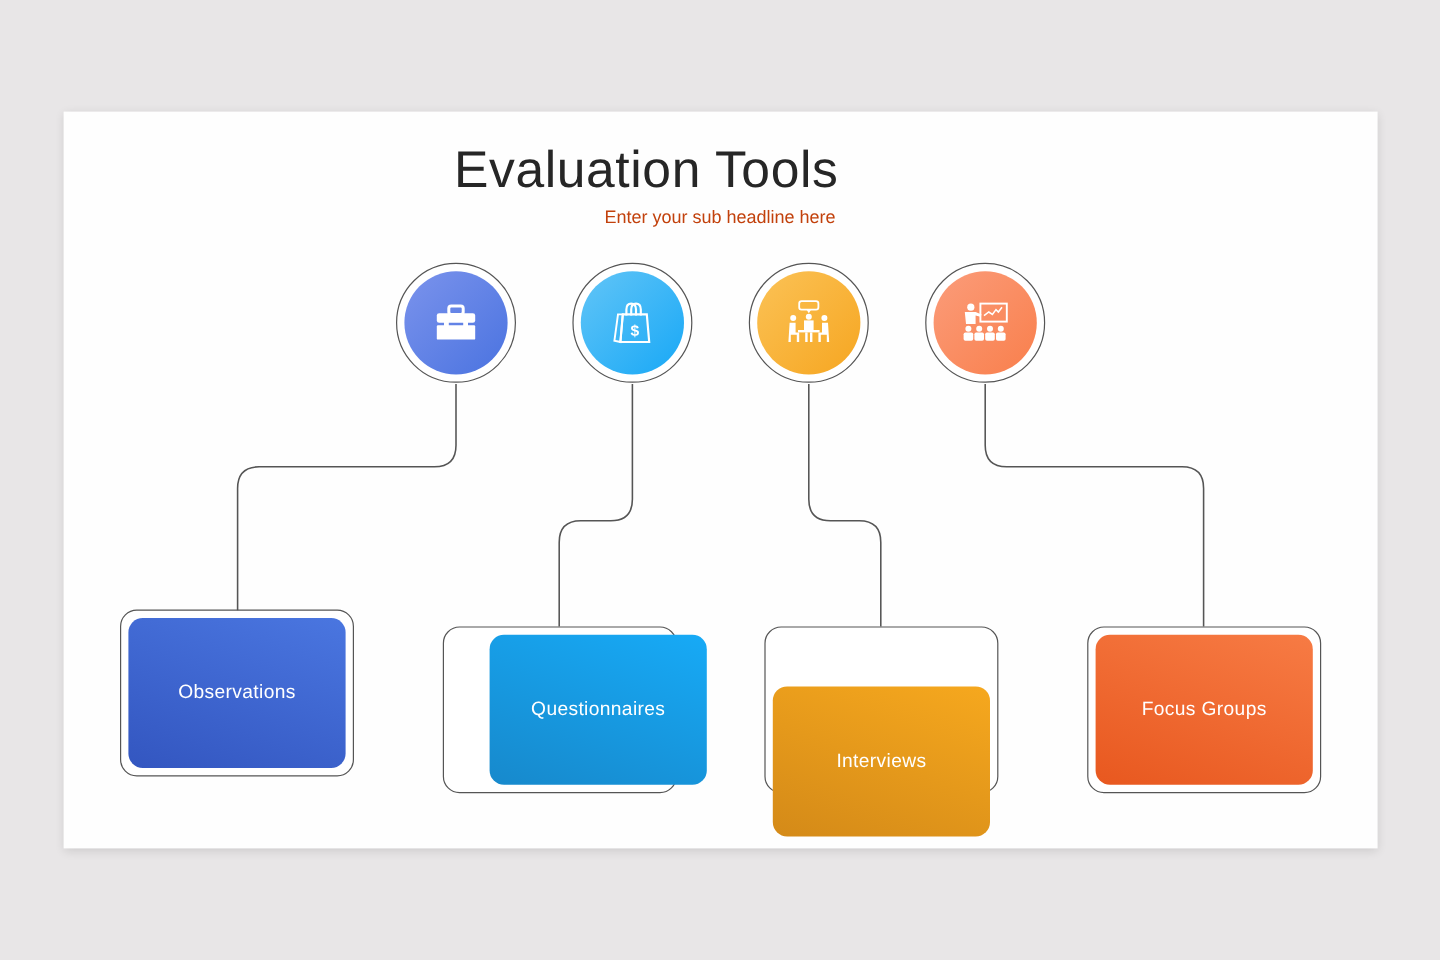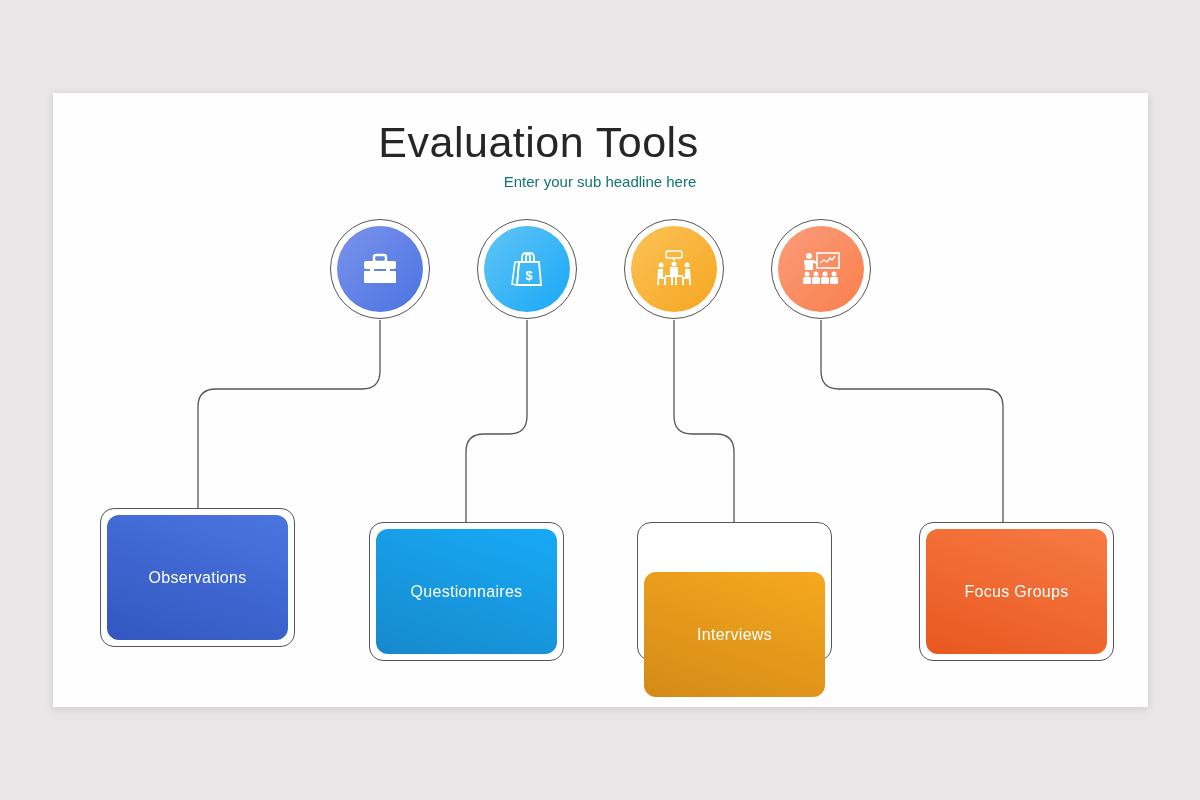--- a/index.html
+++ b/index.html
@@ -1,19 +1,19 @@
 <!DOCTYPE html>
 <html><head>
 <meta charset="utf-8">
 <style>
   html,body{margin:0;padding:0;}
   body{width:1200px;height:800px;background:#e8e6e7;position:relative;overflow:hidden;font-family:"Liberation Sans","DejaVu Sans",sans-serif;}
   .slide{position:absolute;left:53px;top:93px;width:1095px;height:614px;background:#fefefe;box-shadow:0 2px 8px rgba(0,0,0,0.12);}
   .title{position:absolute;left:0;top:118px;width:1077px;text-align:center;font-size:43px;color:#262626;letter-spacing:0.5px;}
-  .subtitle{position:absolute;left:0;top:173px;width:1200px;text-align:center;font-size:15px;color:#0f766e;}
+  .subtitle{position:absolute;left:0;top:173px;width:1200px;text-align:center;font-size:15px;color:#c2410c;}
   svg.lines{position:absolute;left:0;top:0;width:1200px;height:800px;}
   .circle-outer{position:absolute;width:100px;height:100px;border:1.3px solid #555;border-radius:50%;background:#fff;box-sizing:border-box;}
   .circle-inner{position:absolute;left:6px;top:6px;width:86px;height:86px;border-radius:50%;display:flex;align-items:center;justify-content:center;}
   .circle-inner svg{width:40px;height:40px;}
   .box-outer{position:absolute;width:195px;height:139px;border:1.3px solid #555;border-radius:14px;background:#fff;box-sizing:border-box;}
   .box-inner{position:absolute;left:6px;top:6px;width:181px;height:125px;border-radius:12px;display:flex;align-items:center;justify-content:center;color:#fff;font-size:16px;letter-spacing:0.3px;}
 </style>
 </head>
 <body>
 
@@ -86,20 +86,20 @@
         <rect x="20" y="28" width="8" height="7" rx="1.5" fill="#fff"></rect>
         <rect x="29" y="28" width="8" height="7" rx="1.5" fill="#fff"></rect>
       </svg>
   </div>
 </div>
 
 <div class="box-outer" style="left:100px;top:508px;padding-left:35px;">
   <div class="box-inner" style="background:linear-gradient(200deg,#4a76e0,#3356c0);">Observations</div>
 </div>
 <div class="box-outer" style="left:369px;top:522px;">
-  <div class="box-inner" style="background:linear-gradient(200deg,#17aaf6,#1789cc);">Questionnaires</div>
+  <div class="box-inner" style="background:linear-gradient(200deg,#17aaf6,#1789cc);margin-left:32px;">Questionnaires</div>
 </div>
 <div class="box-outer" style="left:637px;top:522px;">
   <div class="box-inner" style="background:linear-gradient(200deg,#f6a81e,#d48a18);margin-top:43px;">Interviews</div>
 </div>
-<div class="box-outer" style="left:906px;top:522px;margin-left:13px;">
+<div class="box-outer" style="left:906px;top:522px;">
   <div class="box-inner" style="background:linear-gradient(200deg,#f77b44,#e8581f);">Focus Groups</div>
 </div>
 
 </body></html>

